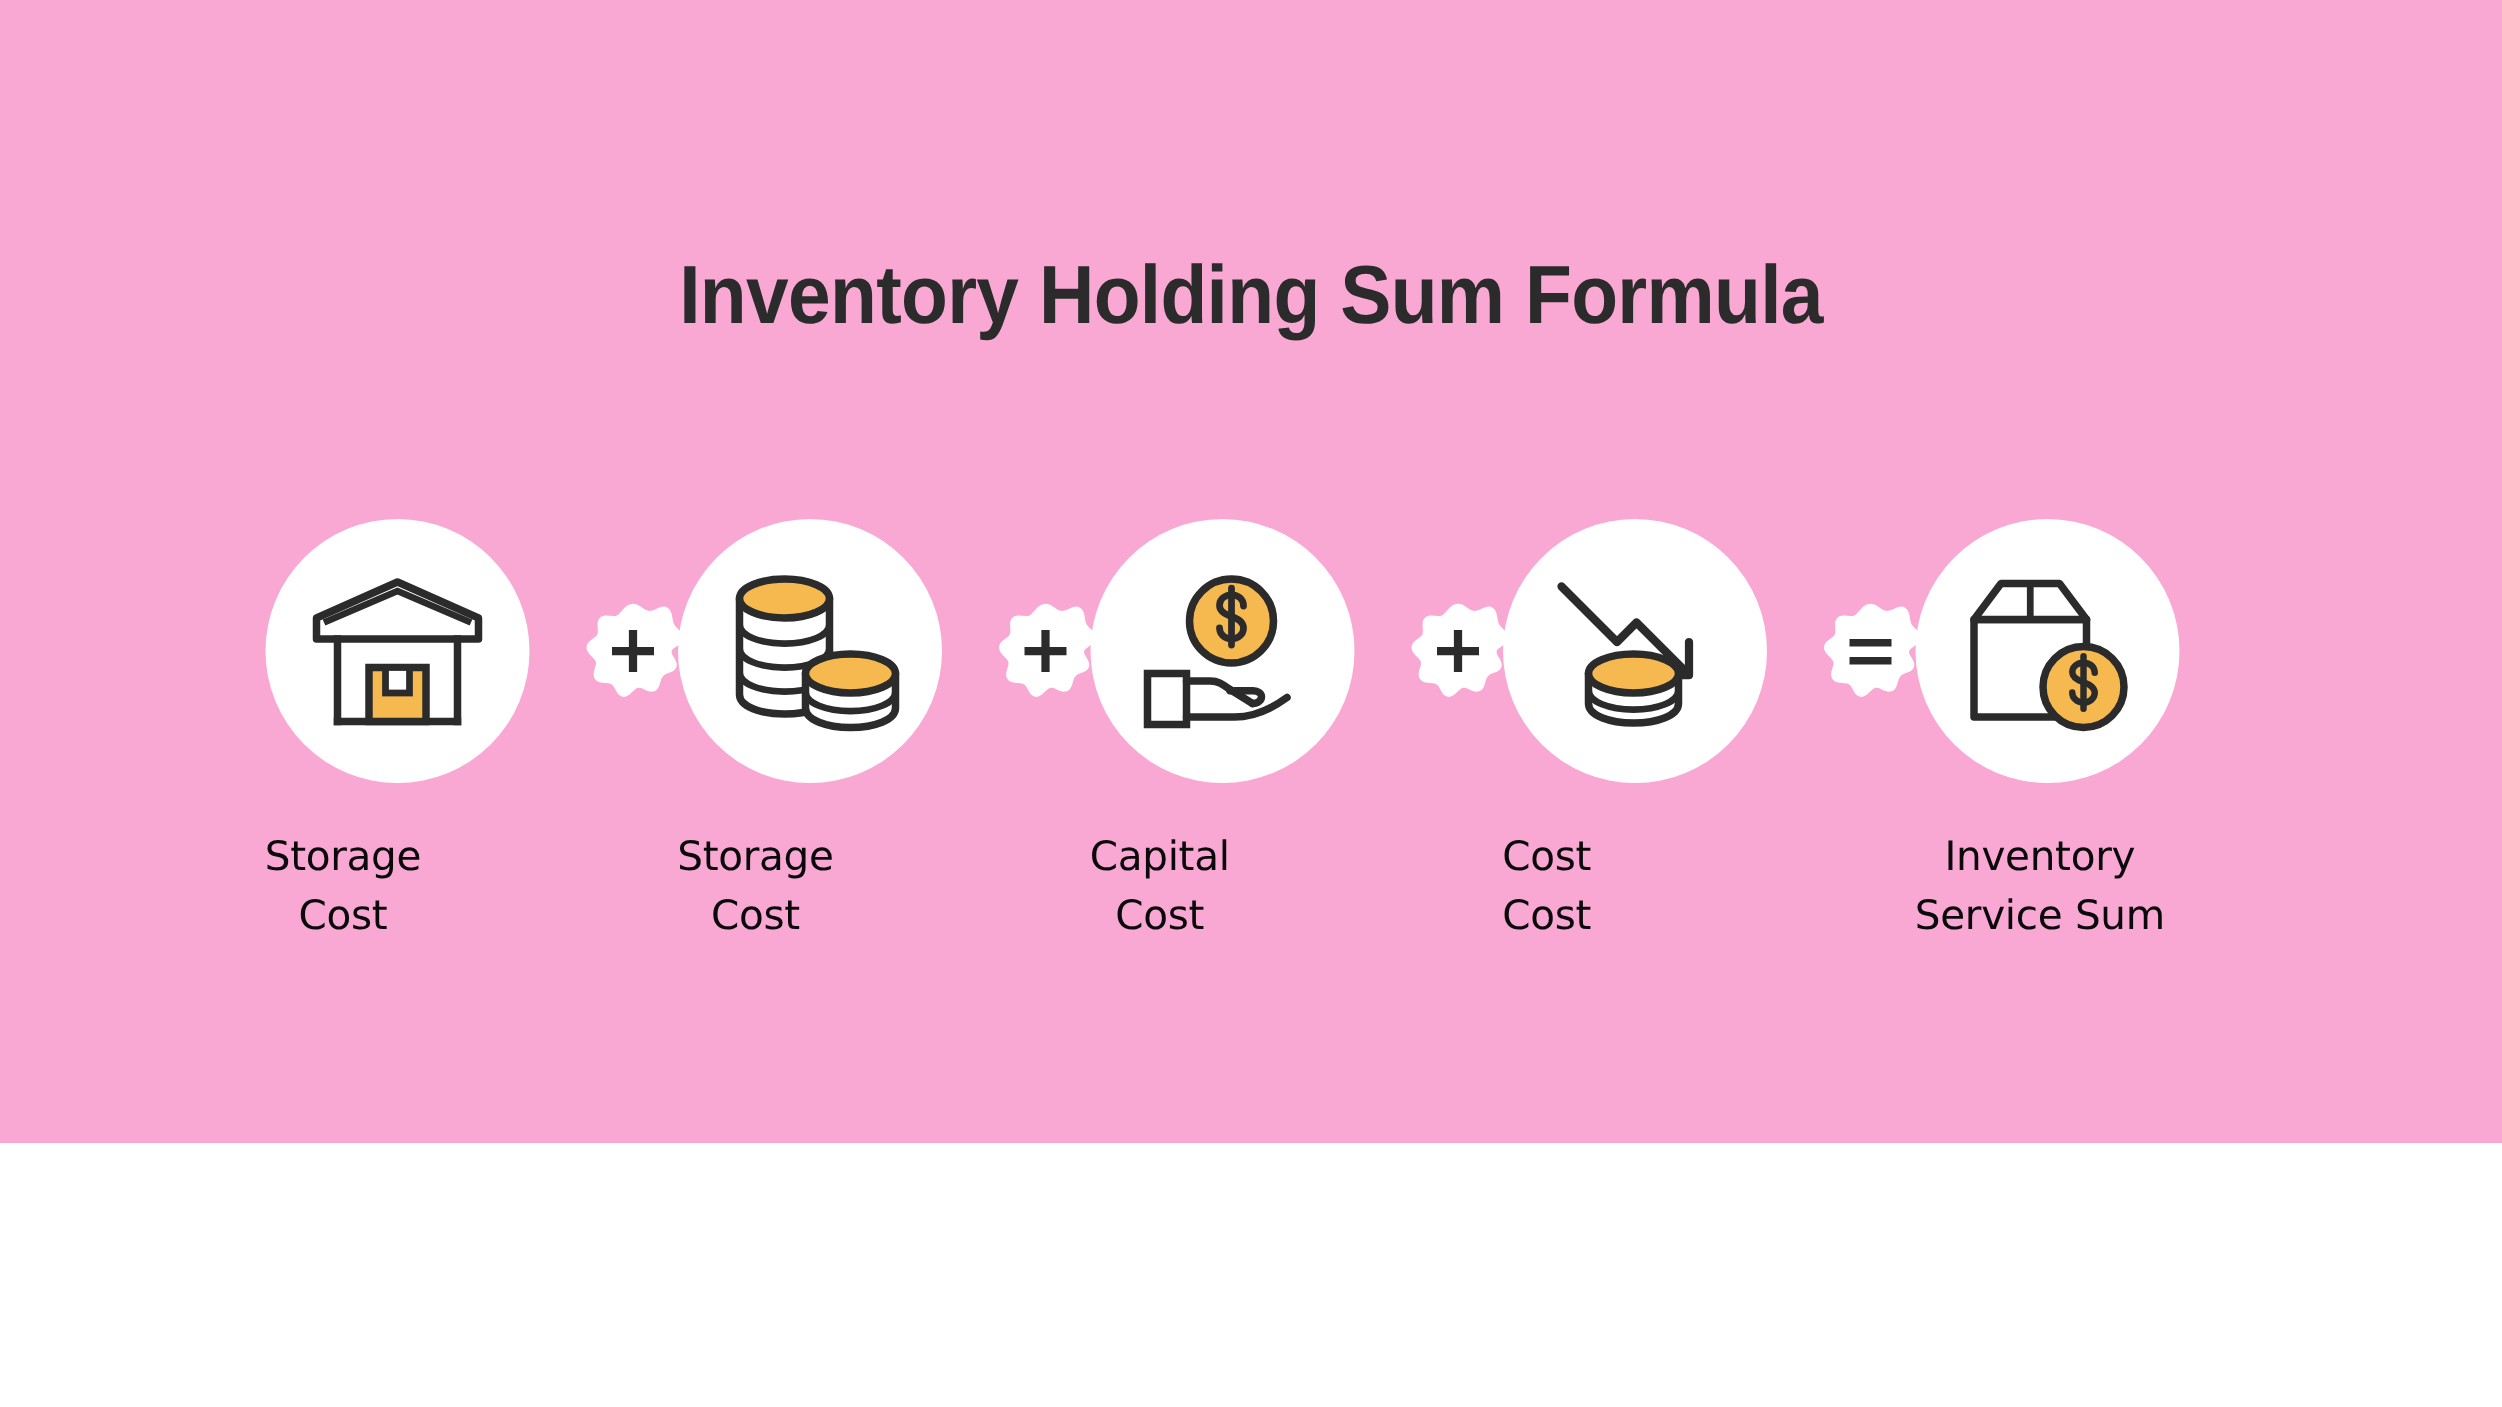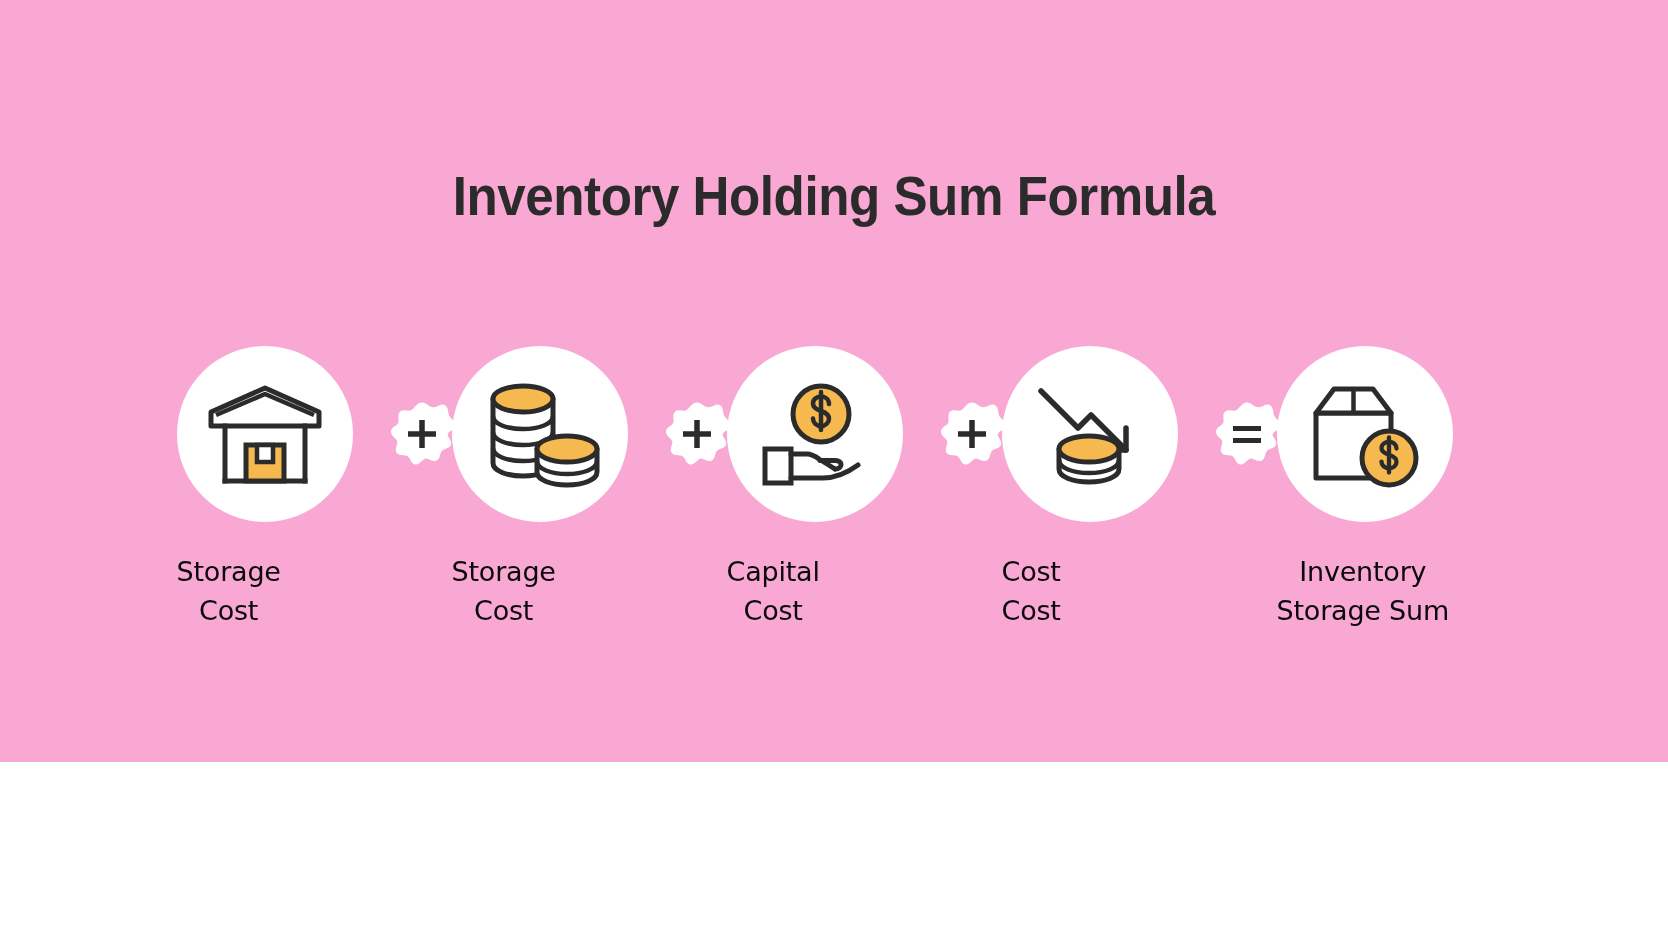--- a/index.html
+++ b/index.html
@@ -339,19 +339,19 @@
             <path d="M89.5 69.5 C89.5 65.5 86.2 62.8 82 62.8 C77.8 62.8 74.5 65.5 74.5 69
                      C74.5 72.6 77.8 74.4 82 75.8
                      C86.2 77.2 89.5 79 89.5 82.9
                      C89.5 86.5 86.2 89.4 82 89.4 C77.8 89.4 74.5 86.5 74.5 82.6" stroke="#2B2B2B" stroke-width="4.3" fill="none" stroke-linecap="round"></path>
             <path d="M82 58.5 L82 93.5" stroke="#2B2B2B" stroke-width="4.3" stroke-linecap="round"></path>
           </svg>
         </span>
       </div>
       <div class="term-label">
         <span>Inventory</span>
-        <span class="l2">Storage Sum</span>
+        <span class="l2">Service Sum</span>
       </div>
     </div>
 
   </div>
 
 </div>
 
 </body></html>

